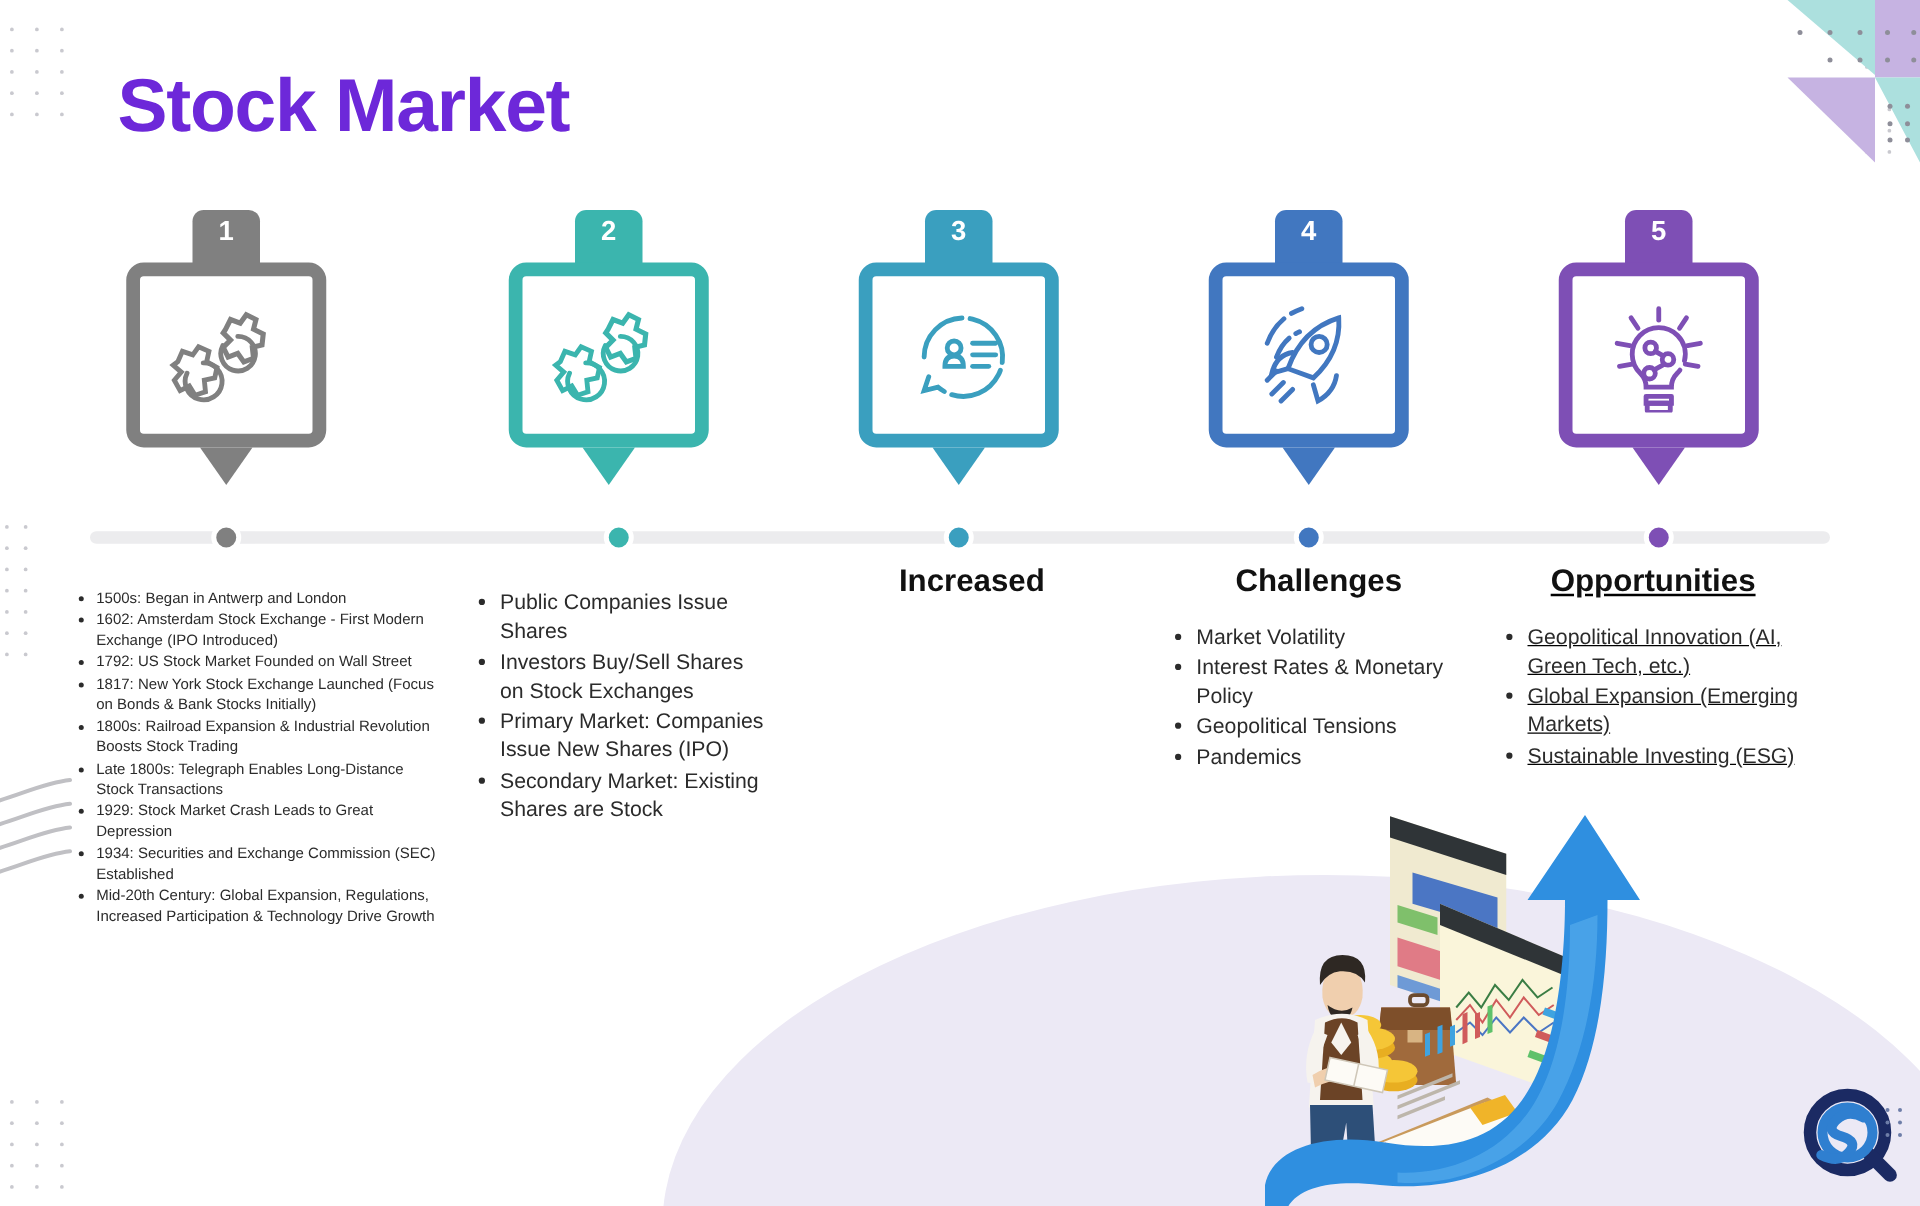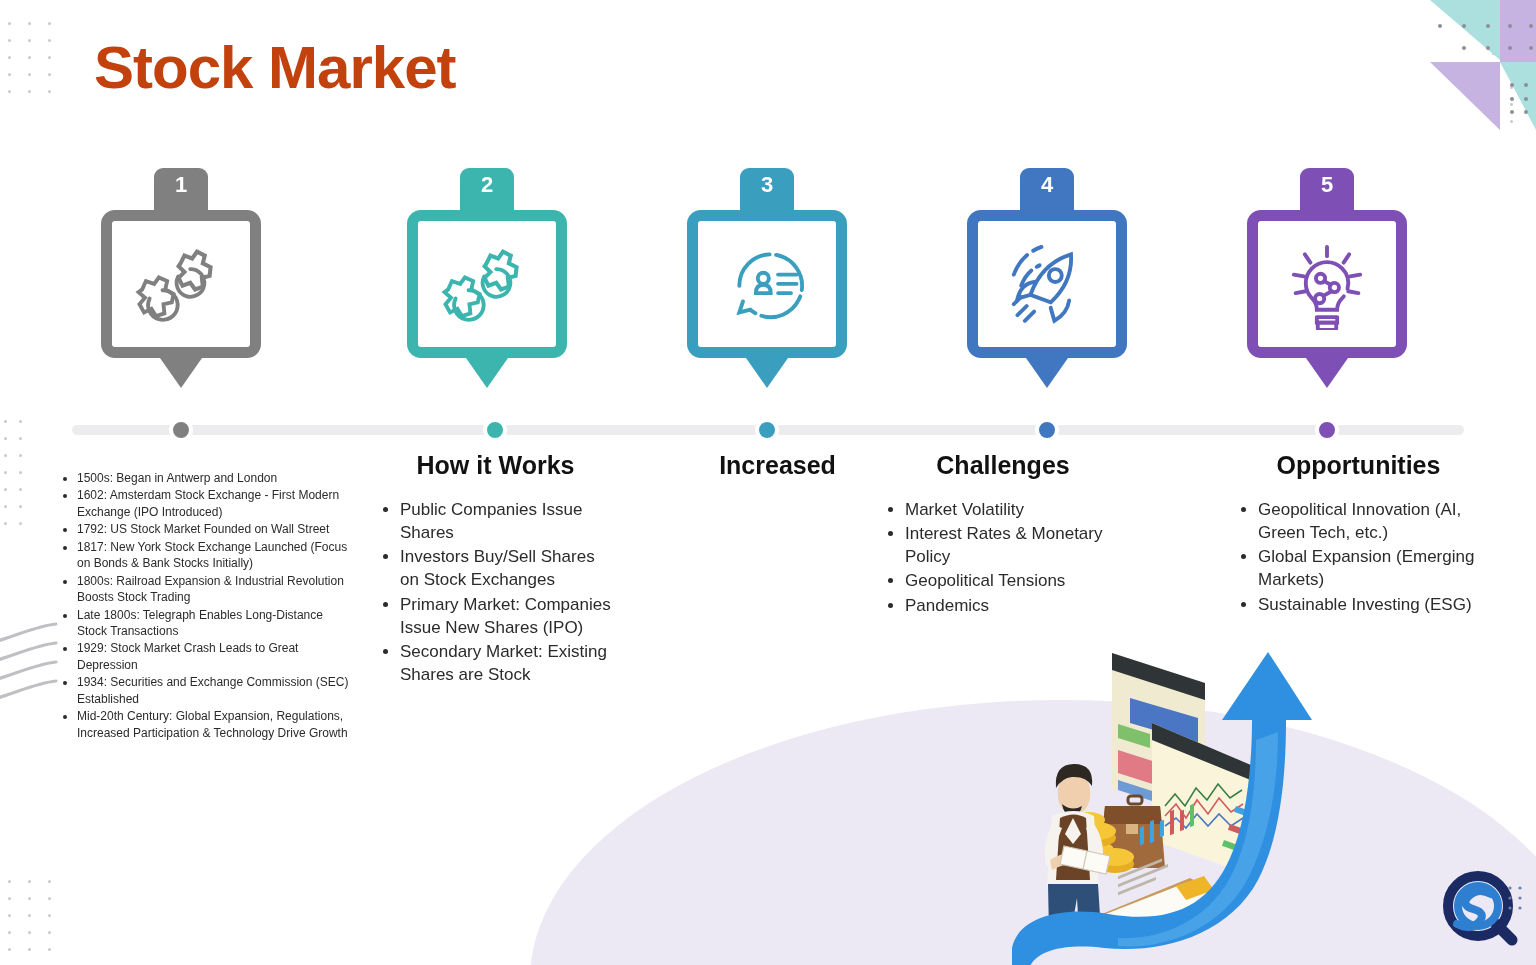--- a/index.html
+++ b/index.html
@@ -26,23 +26,23 @@
 
   .bg-ellipse {
     position:absolute; left:530px; top:700px;
     width:1060px; height:560px;
     background:#ece9f5; border-radius:50%;
     z-index:0;
   }
 
   
   .page-title {
-    position:absolute; left:94px; top:33px;
+    position:absolute; left:94px; top:50px;
     font-size:60px; font-weight:bold; letter-spacing:-1px;
-    color:#c2410c; z-index:5;
+    color:#6d28d9; z-index:5;
   }
 
   
   .steps { position:absolute; left:0; top:168px; width:1536px; height:240px; z-index:5; }
   .step { position:absolute; width:200px; top:0; }
   .step-tab {
     width:54px; height:46px; margin:0 auto;
     border-radius:9px 9px 0 0;
     display:flex; align-items:flex-start; justify-content:center;
     padding-top:4px;
@@ -328,41 +328,40 @@
         <li>1792: US Stock Market Founded on Wall Street</li>
         <li>1817: New York Stock Exchange Launched (Focus on Bonds &amp; Bank Stocks Initially)</li>
         <li>1800s: Railroad Expansion &amp; Industrial Revolution Boosts Stock Trading</li>
         <li>Late 1800s: Telegraph Enables Long-Distance Stock Transactions</li>
         <li>1929: Stock Market Crash Leads to Great Depression</li>
         <li>1934: Securities and Exchange Commission (SEC) Established</li>
         <li>Mid-20th Century: Global Expansion, Regulations, Increased Participation &amp; Technology Drive Growth</li>
       </ul>
     </div>
     <div class="col" style="left: 378px; width: 235px;">
-      <div class="col-head">How it Works</div>
       <ul>
         <li>Public Companies Issue Shares</li>
         <li>Investors Buy/Sell Shares on Stock Exchanges</li>
         <li>Primary Market: Companies Issue New Shares (IPO)</li>
         <li>Secondary Market: Existing Shares are Stock</li>
       </ul>
     </div>
     <div class="col" style="left: 655px; width: 245px;">
       <div class="col-head">Increased</div>
     </div>
-    <div class="col" style="left: 883px; width: 240px;">
+    <div class="col" style="left: 935px; width: 240px;">
       <div class="col-head">Challenges</div>
       <ul>
         <li>Market Volatility</li>
         <li>Interest Rates &amp; Monetary Policy</li>
         <li>Geopolitical Tensions</li>
         <li>Pandemics</li>
       </ul>
     </div>
-    <div class="col" style="left: 1236px; width: 245px;">
+    <div class="col" style="left: 1200px; width: 245px; text-decoration: underline;">
       <div class="col-head">Opportunities</div>
       <ul>
         <li>Geopolitical Innovation (AI, Green Tech, etc.)</li>
         <li>Global Expansion (Emerging Markets)</li>
         <li>Sustainable Investing (ESG)</li>
       </ul>
     </div>
   </div>
 
 <div class="illus">

